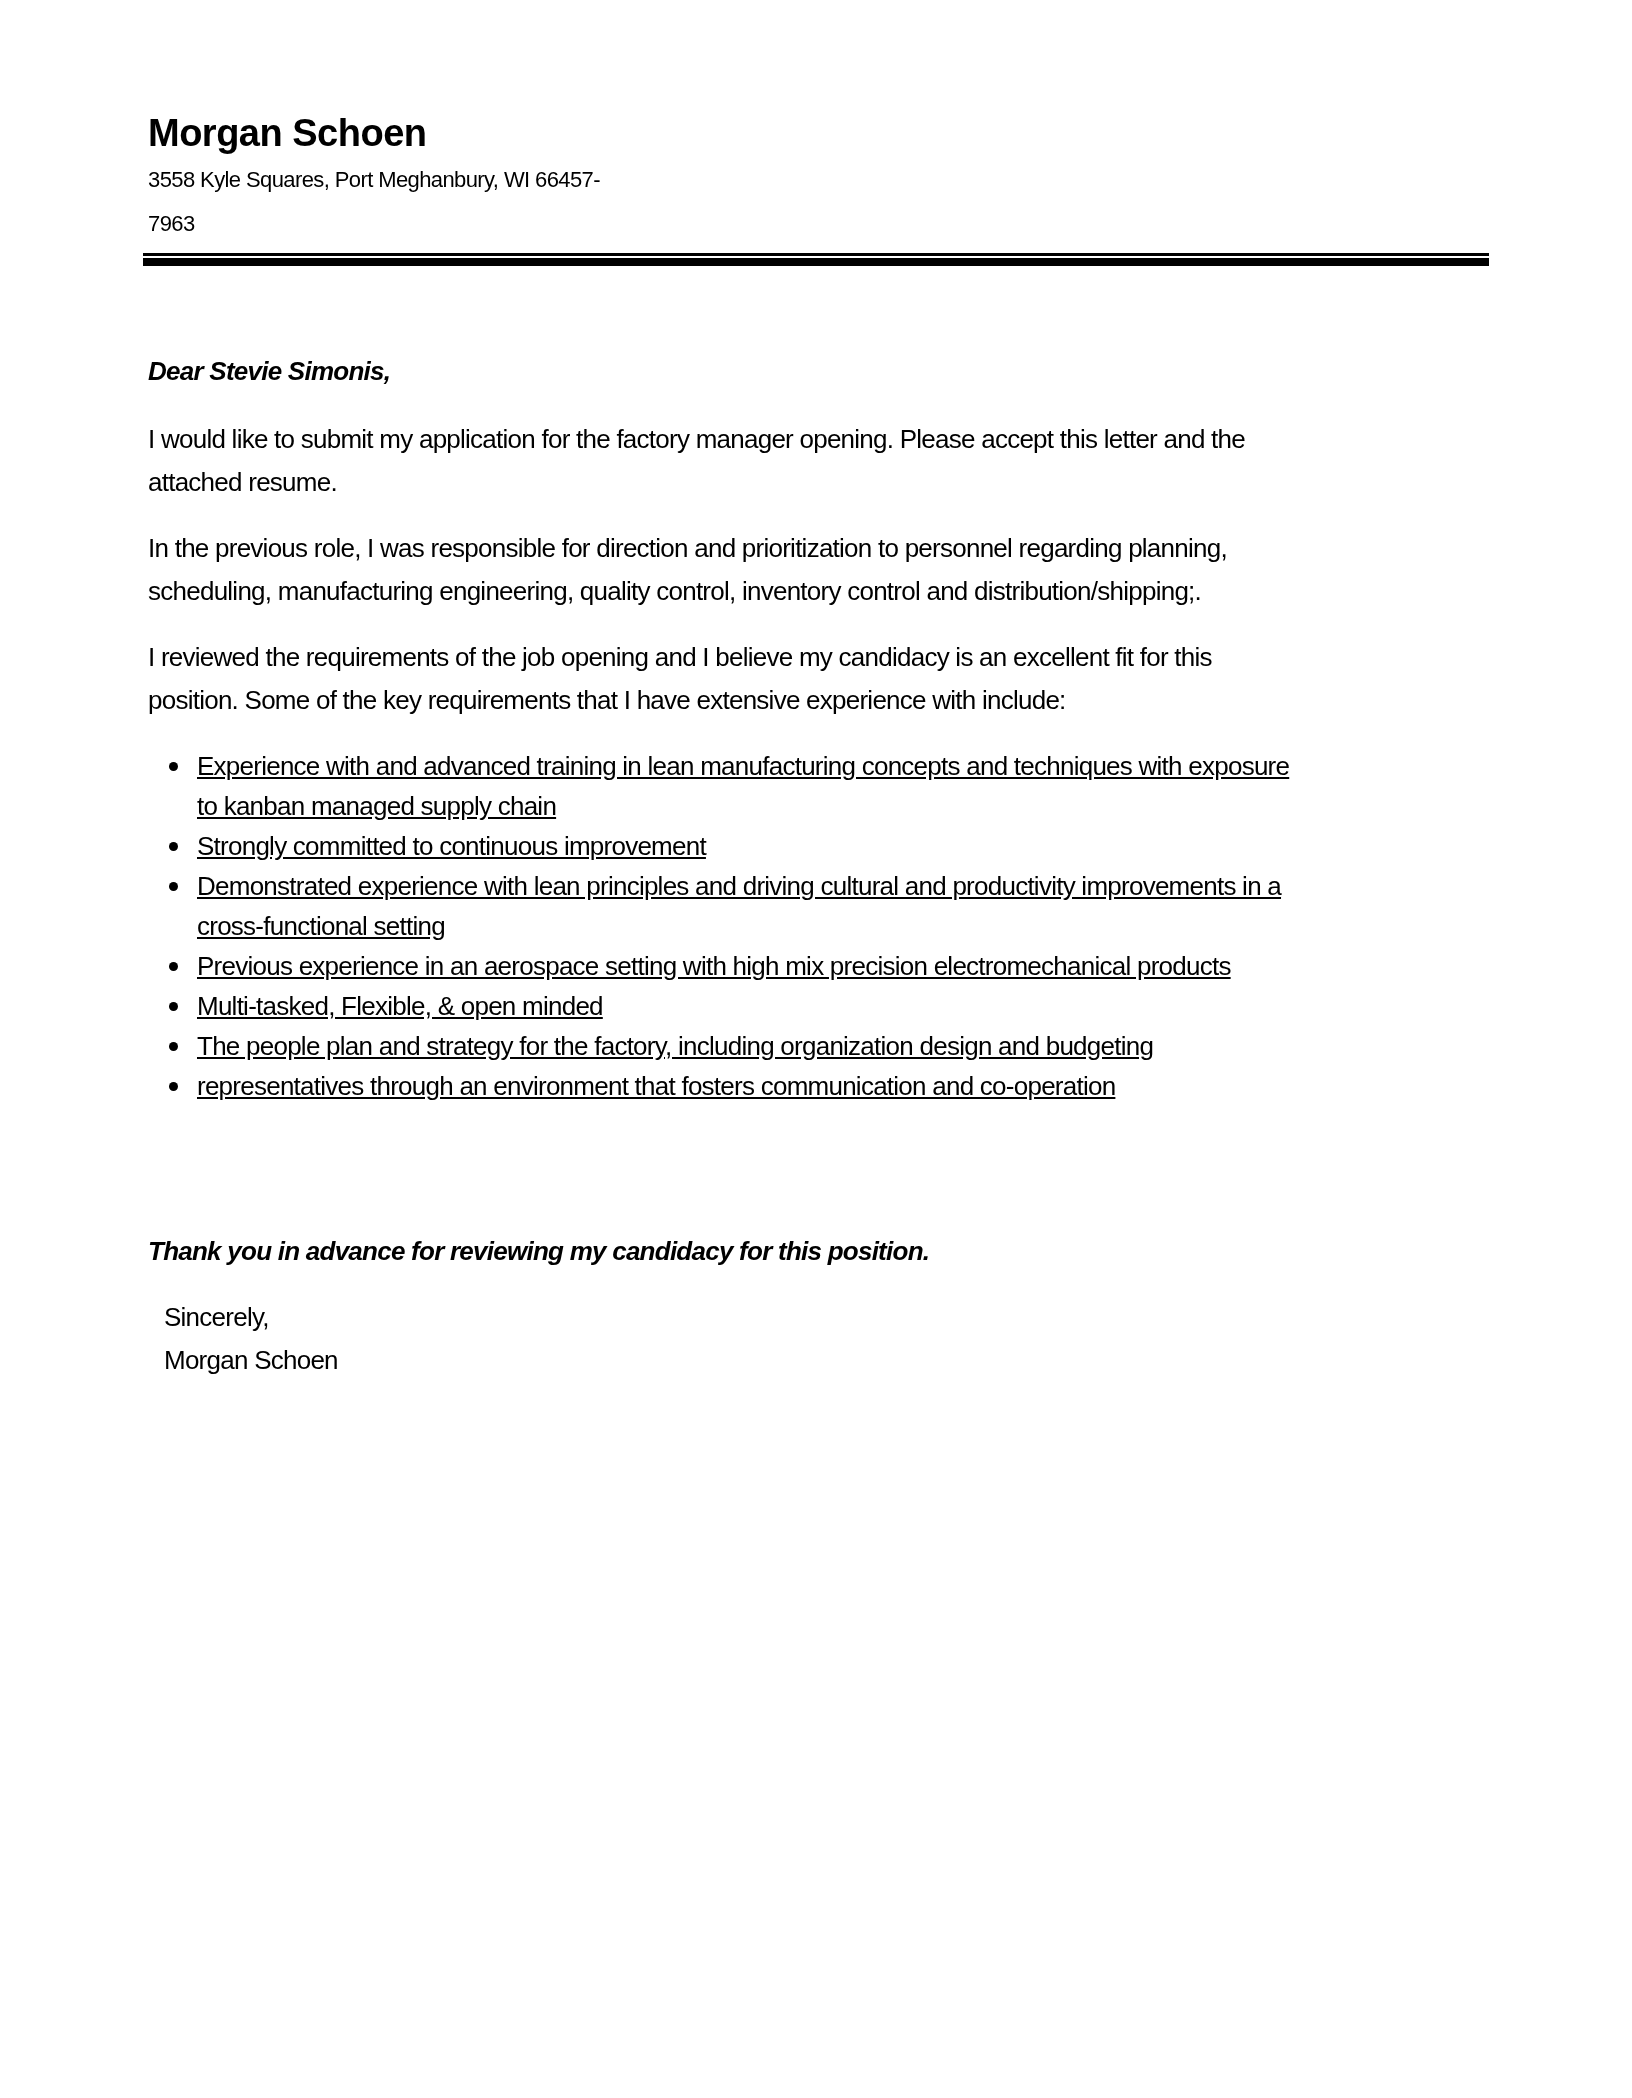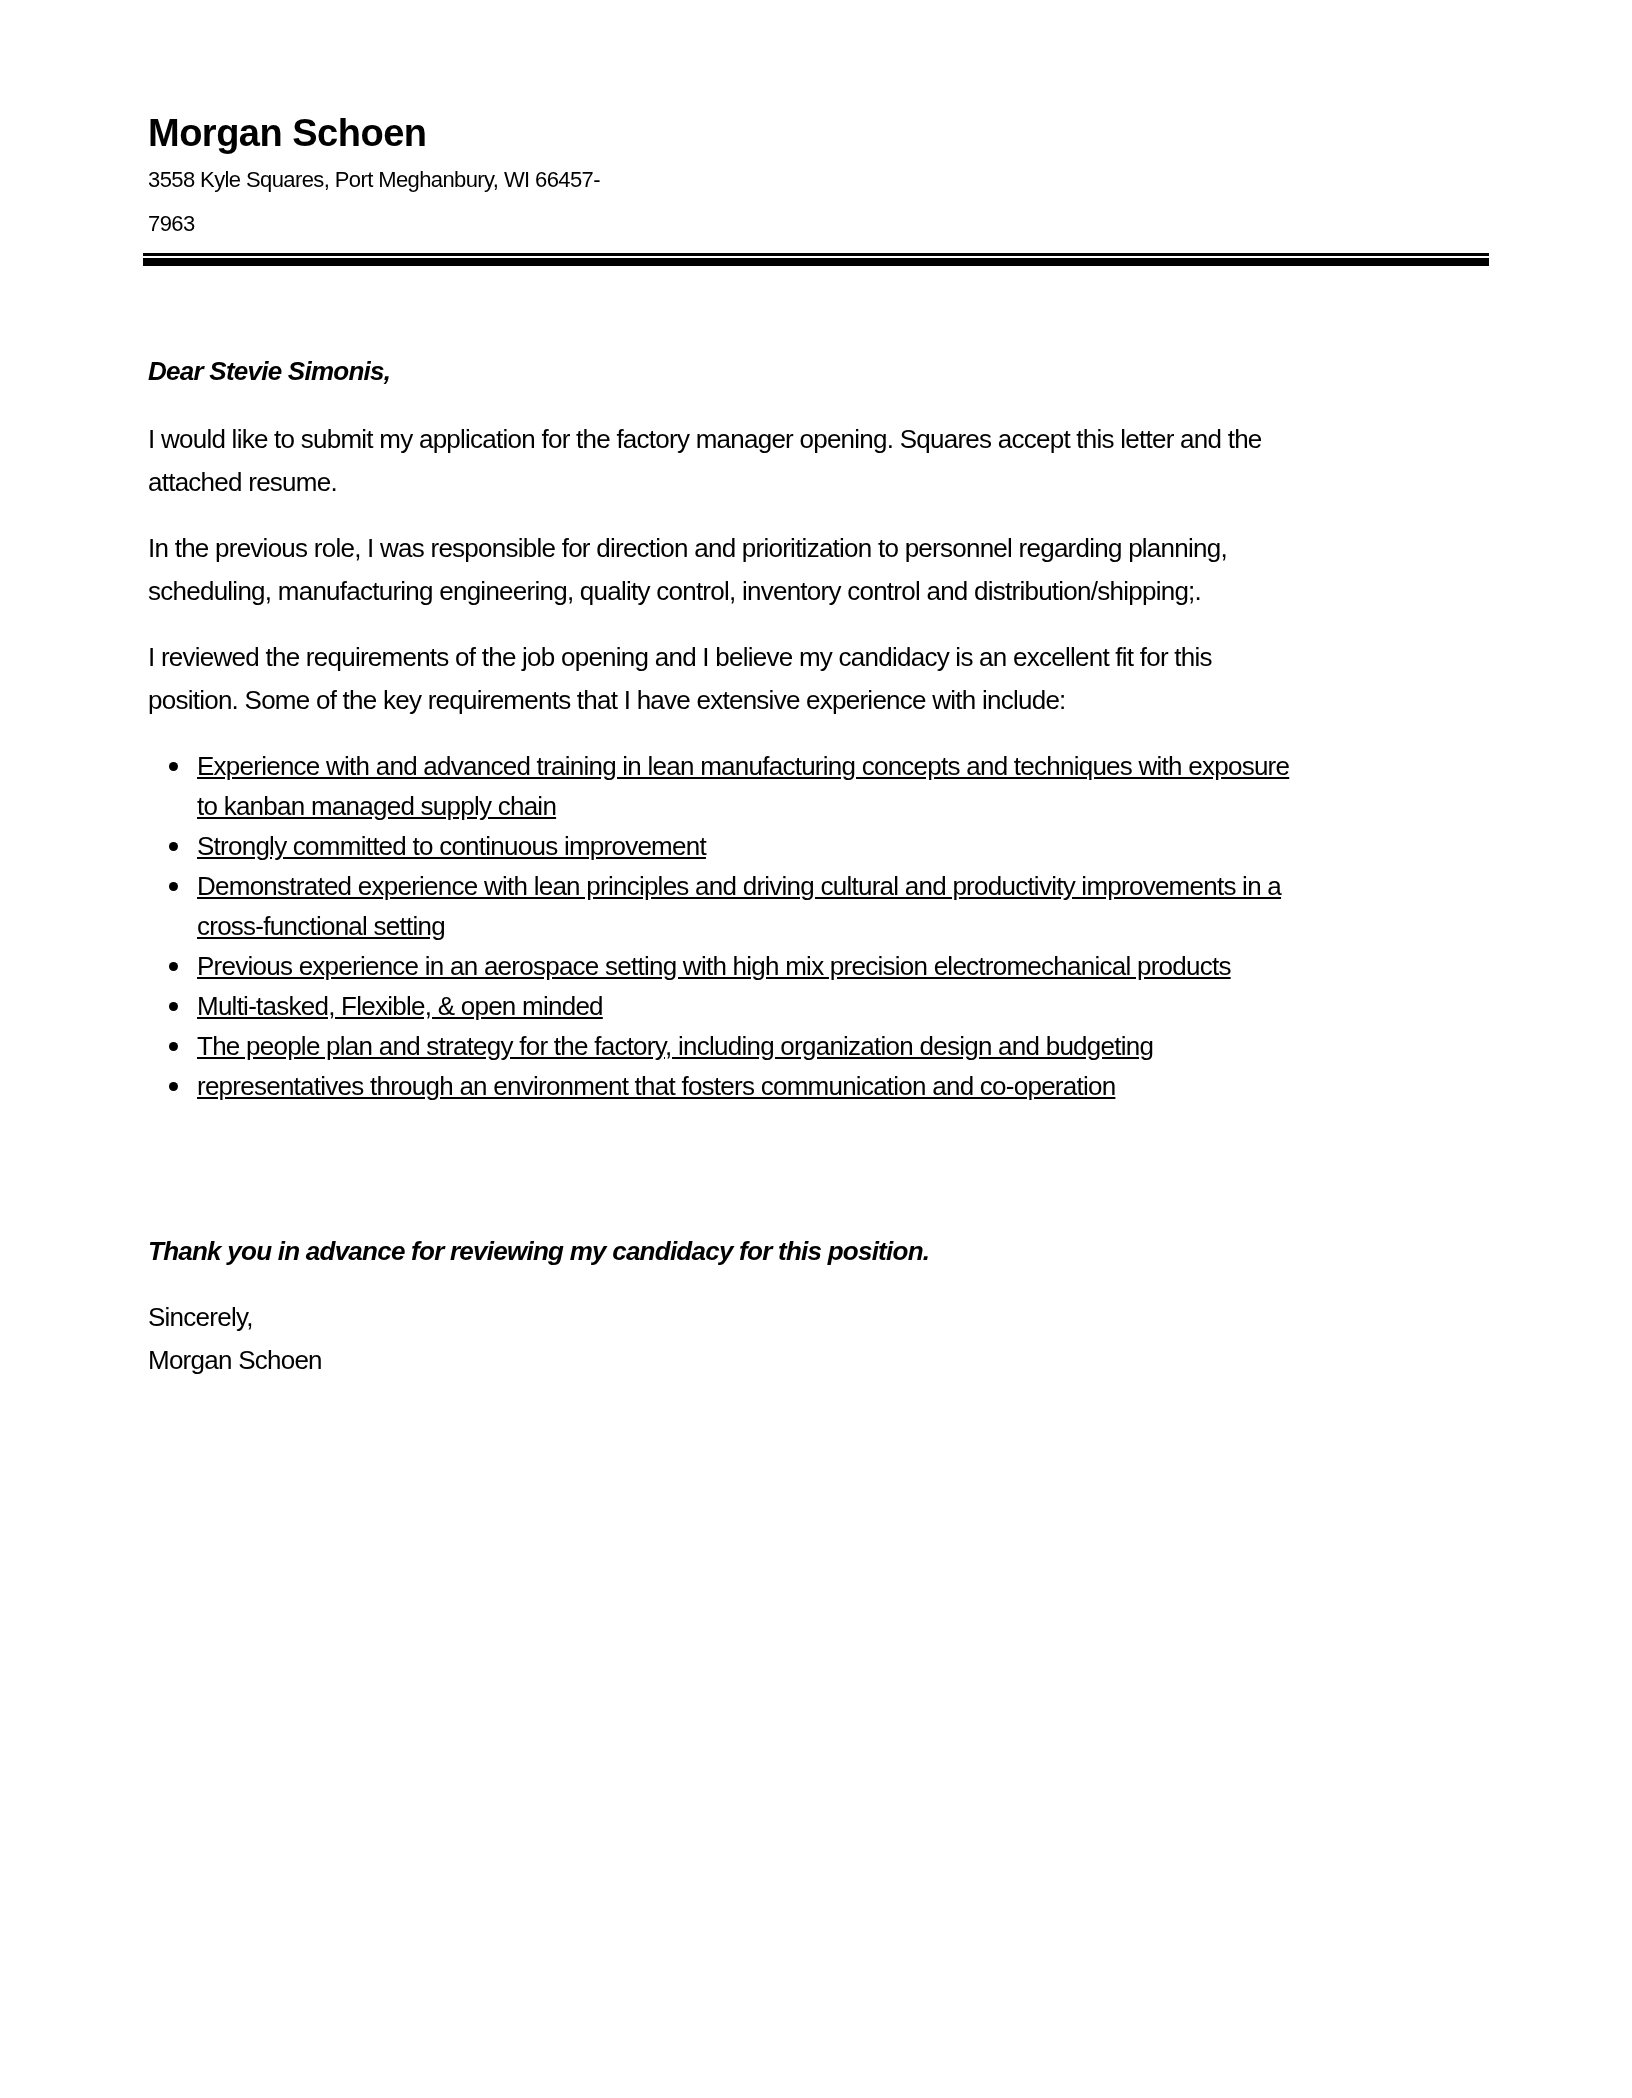--- a/index.html
+++ b/index.html
@@ -19,38 +19,38 @@
     .greet { top: 351px; line-height: 40px; }
     .p1 { top: 418px; }
     .p2 { top: 527px; }
     .p3 { top: 636px; }
     .bullets { position: absolute; left: 148px; top: 746px; font-size: 26px; letter-spacing: -0.75px; text-decoration: underline; }
     .bullet { position: relative; padding-left: 49px; }
     .bullet .line { line-height: 40px; white-space: nowrap; }
     .bullet .dot { position: absolute; left: 21px; top: 16px; width: 9px; height: 9px; border-radius: 50%; background: #000; }
     .closing { top: 1231px; line-height: 40px; }
     .signoff { top: 1296px; }
-    .signoff div { line-height: 43px; }
+    .signoff div { line-height: 43px; margin-left: 16px; }
   </style>
 </head>
 <body>
 
 <div class="page">
   <div class="name">Morgan Schoen</div>
   <div class="addr">
     <div>3558 Kyle Squares, Port Meghanbury, WI 66457-</div>
     <div>7963</div>
   </div>
   <div class="rule-thin"></div>
   <div class="rule-thick"></div>
 
   <div class="text bold greet">Dear Stevie Simonis,</div>
 
   <div class="text para p1">
-    <div>I would like to submit my application for the factory manager opening. Squares accept this letter and the</div>
+    <div>I would like to submit my application for the factory manager opening. Please accept this letter and the</div>
     <div>attached resume.</div>
   </div>
   <div class="text para p2">
     <div>In the previous role, I was responsible for direction and prioritization to personnel regarding planning,</div>
     <div>scheduling, manufacturing engineering, quality control, inventory control and distribution/shipping;.</div>
   </div>
   <div class="text para p3">
     <div>I reviewed the requirements of the job opening and I believe my candidacy is an excellent fit for this</div>
     <div>position. Some of the key requirements that I have extensive experience with include:</div>
   </div>

